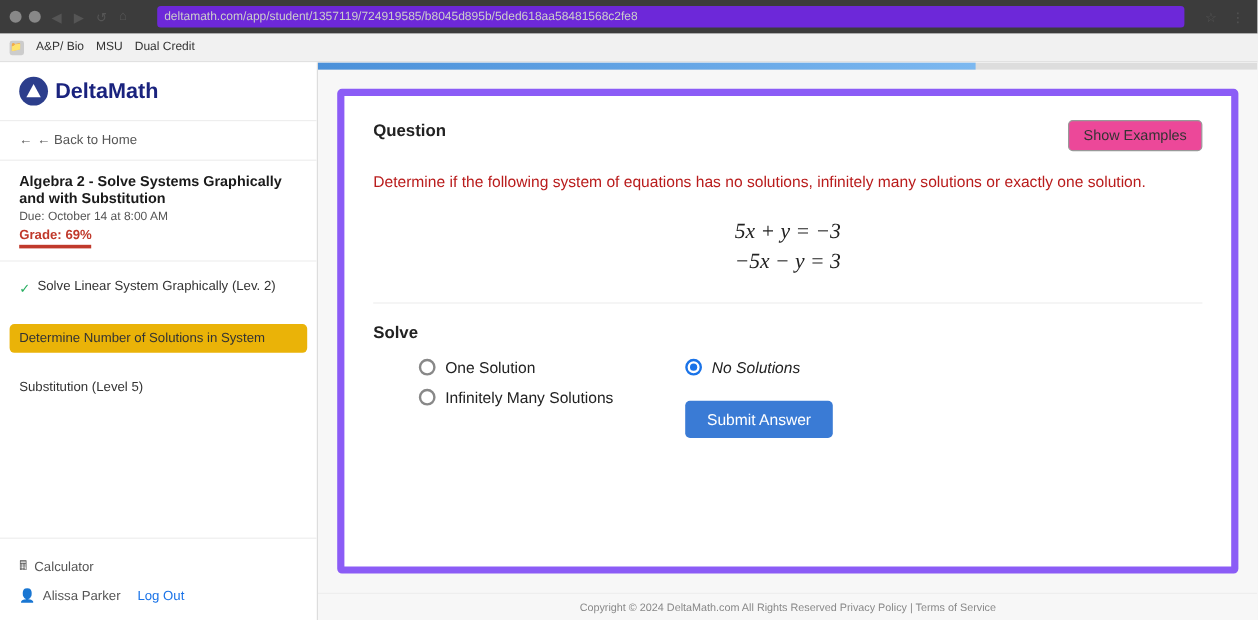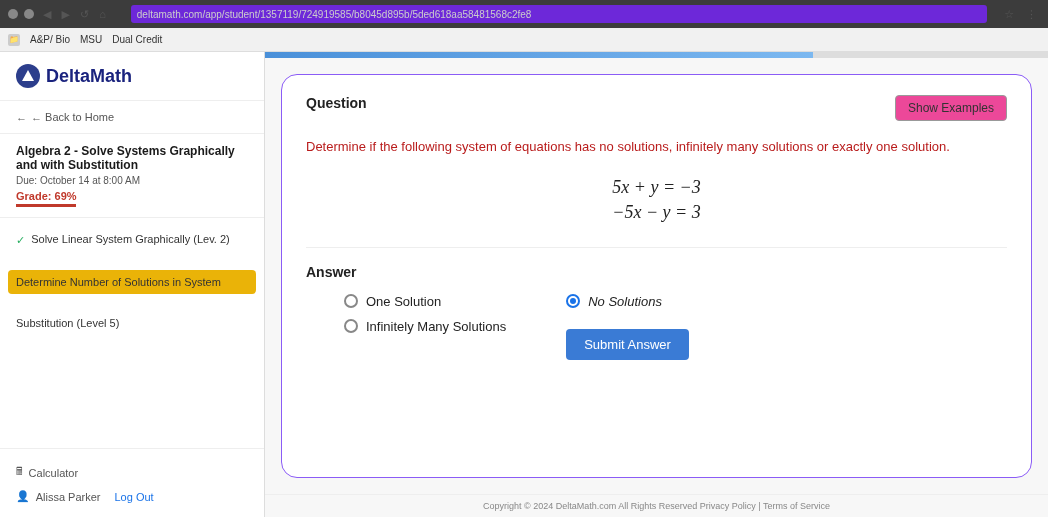--- a/index.html
+++ b/index.html
@@ -206,23 +206,23 @@
     }
     .progress-bar-fill {
       height: 100%;
       background: linear-gradient(90deg, #4a90d9, #7cb8f0);
       width: 70%;
     }
 
     .question-area {
       background: #fff;
       margin: 16px;
-      border-radius: 16px;
+      border-radius: 4px;
       padding: 20px 24px;
-      border: 1px solid #8b5cf6;
+      border: 6px solid #8b5cf6;
       flex: 1;
     }
 
     .question-header {
       display: flex;
       justify-content: space-between;
       align-items: flex-start;
       margin-bottom: 16px;
     }
     .question-label {
@@ -447,21 +447,21 @@
       <div class="equations">
         <div class="equation">
           5<i>x</i> + <i>y</i> = −3
         </div>
         <div class="equation">
           −5<i>x</i> − <i>y</i> = 3
         </div>
       </div>
 
       <div class="answer-section">
-        <div class="answer-label">Answer</div>
+        <div class="answer-label">Solve</div>
 
         <div class="answer-options">
           <div class="radio-group">
             <label class="radio-option">
               <div class="radio-circle"></div>
               <span>One Solution</span>
             </label>
             <label class="radio-option">
               <div class="radio-circle"></div>
               <span>Infinitely Many Solutions</span>

